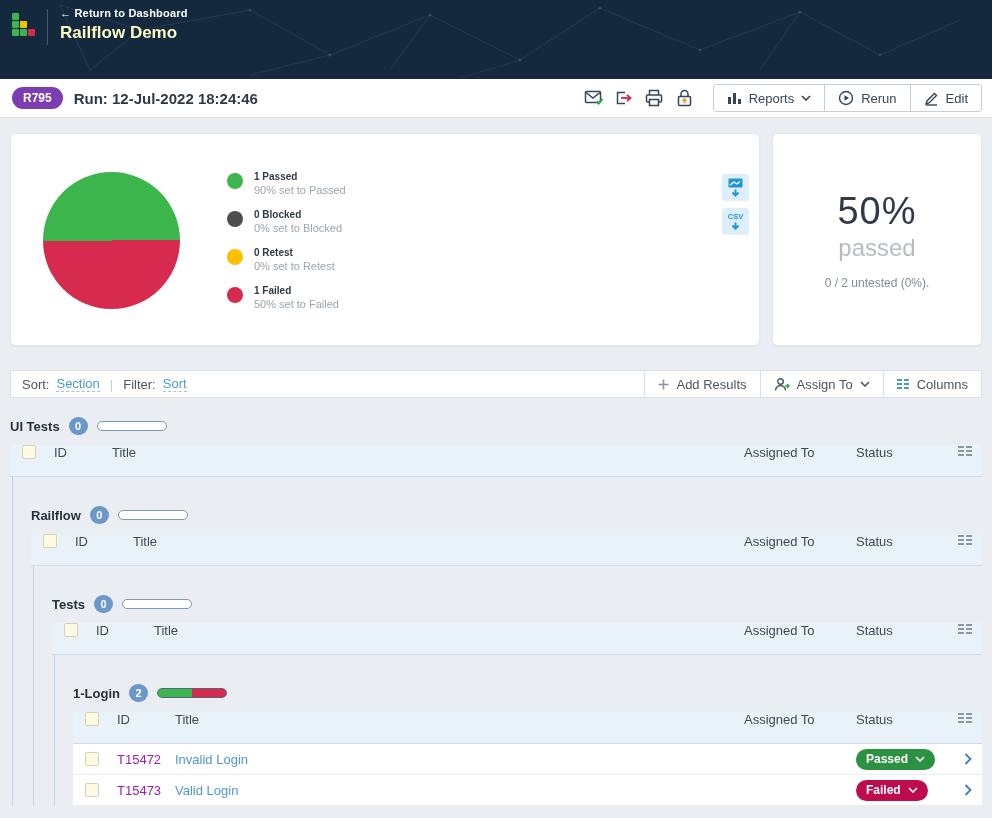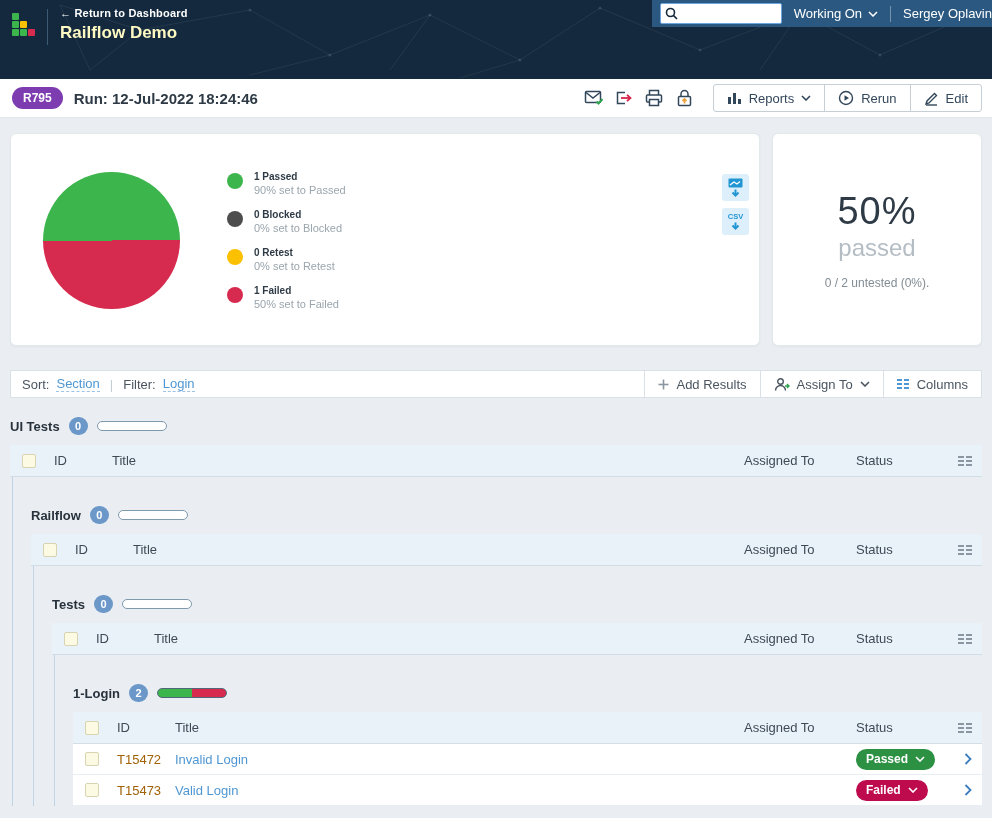--- a/index.html
+++ b/index.html
@@ -67,25 +67,25 @@
   
   .sections { margin:0 10px; }
   .sec-head { display:flex; align-items:center; gap:9px; margin:18px 0 9px; height:20px; }
   .children .sec-head { margin-top:28px; }
   .sec-name { font-size:13px; font-weight:bold; color:#28323c; }
   .count-badge { min-width:19px; height:18px; border-radius:9px; background:var(--count-badge-blue,#6b98c8); color:#fff; font-size:11px; font-weight:bold; line-height:18px; text-align:center; padding:0 3px; }
   .pbar { width:70px; height:10px; border:1px solid #7f99ad; border-radius:5px; background:#fff; }
   .pbar.filled { border-color:#53677a; }
   .children { display:flow-root; margin-left:2px; border-left:1px solid #bfd4e4; padding-left:18px; }
 
-  .thead { display:flex; align-items:center; height:32px; background:var(--table-head-bg,#e9f2f9); border-bottom:1px solid #d3dde5; padding:0 10px 0 12px; font-size:13px; color:#3f4a55; }
+  .thead { display:flex; align-items:flex-start; height:32px; background:var(--table-head-bg,#e9f2f9); border-bottom:1px solid #d3dde5; padding:0 10px 0 12px; font-size:13px; color:#3f4a55; }
   .trow { display:flex; align-items:center; height:31px; background:#fff; border-bottom:1px solid #e8eef2; padding:0 10px 0 12px; font-size:13px; }
   .cb { width:14px; height:14px; background:#fdfae3; border:1px solid #d8d3b0; border-radius:2px; margin-right:18px; flex:0 0 auto; cursor:pointer; }
   .col-id { width:58px; color:#3f4a55; }
-  .trow .col-id { color:#a16207; }
+  .trow .col-id { color:#a21caf; }
   .col-title { flex:1; }
   .col-title a { color:var(--accent-blue,#4f97d3); cursor:pointer; }
   .col-assigned { width:112px; }
   .col-status { width:90px; }
   .col-menu { width:26px; display:flex; justify-content:flex-end; }
   .pill { display:inline-flex; align-items:center; gap:7px; padding:3px 10px 4px; border-radius:11px; color:#fff; font-size:12px; font-weight:bold; cursor:pointer; }
   .st-passed .pill { background:var(--pill-passed,#2d9144); }
   .st-failed .pill { background:var(--pill-failed,#be0b4e);justify-content:flex-end; }
   .row-chevron { cursor:pointer; display:flex; }
   .grid-icon { display:flex; cursor:pointer; }
@@ -104,37 +104,20 @@
         <circle cx="430" cy="15" r="1.5"></circle>
       <circle cx="600" cy="8" r="1.5"></circle>
         <circle cx="700" cy="50" r="1.5"></circle>
         <circle cx="880" cy="55" r="1.5"></circle>
       <circle cx="250" cy="10" r="1.5"></circle>
         <circle cx="520" cy="60" r="1.5"></circle>
         <circle cx="800" cy="12" r="1.5"></circle>
     </g>
   </svg>
 
-  <div class="topbar-right">
-    <div class="search-box">
-      <svg width="13" height="13" viewBox="0 0 13 13">
-          <circle cx="5.5" cy="5.5" r="4" fill="none" stroke="#14293e" stroke-width="1.6"></circle>
-          <line x1="8.6" y1="8.6" x2="12" y2="12" stroke="#14293e" stroke-width="1.6"></line>
-        </svg>
-      <input placeholder="" style="">
-    </div>
-    <div class="working-on">
-      <span>Working On</span>
-      <svg width="10" height="6" viewBox="0 0 10 6">
-          <path d="M1 1 L5 5 L9 1" fill="none" stroke="#fff" stroke-width="1.5"></path>
-        </svg>
-    </div>
-    <div class="top-divider"></div>
-    <div class="user-name">Sergey Oplavin</div>
-  </div>
 
   <div class="brand-row">
     <div class="logo">
       <i style="background:#3cb54d"></i>
         <i></i>
         <i></i>
       <i style="background:#3cb54d"></i>
         <i style="background:#fbc000"></i>
         <i></i>
       <i style="background:#3cb54d"></i>
@@ -271,21 +254,21 @@
       <div class="summary-note">0 / 2 untested (0%).</div>
     </section>
   </div>
 
   <div class="toolbar">
     <div class="toolbar-left">
       <span>Sort:</span>
       <span class="dashed-link">Section</span>
       <span class="tb-sep">|</span>
       <span>Filter:</span>
-      <span class="dashed-link">Login</span>
+      <span class="dashed-link">Sort</span>
     </div>
     <div class="tb-btn">
       <svg width="11" height="11" viewBox="0 0 11 11">
           <line x1="5.5" y1="0.5" x2="5.5" y2="10.5" stroke="#8a97a2" stroke-width="1.6"></line>
           <line x1="0.5" y1="5.5" x2="10.5" y2="5.5" stroke="#8a97a2" stroke-width="1.6"></line>
         </svg>
       <span>Add Results</span>
     </div>
     <div class="tb-btn">
       <svg width="16" height="15" viewBox="0 0 16 15">

